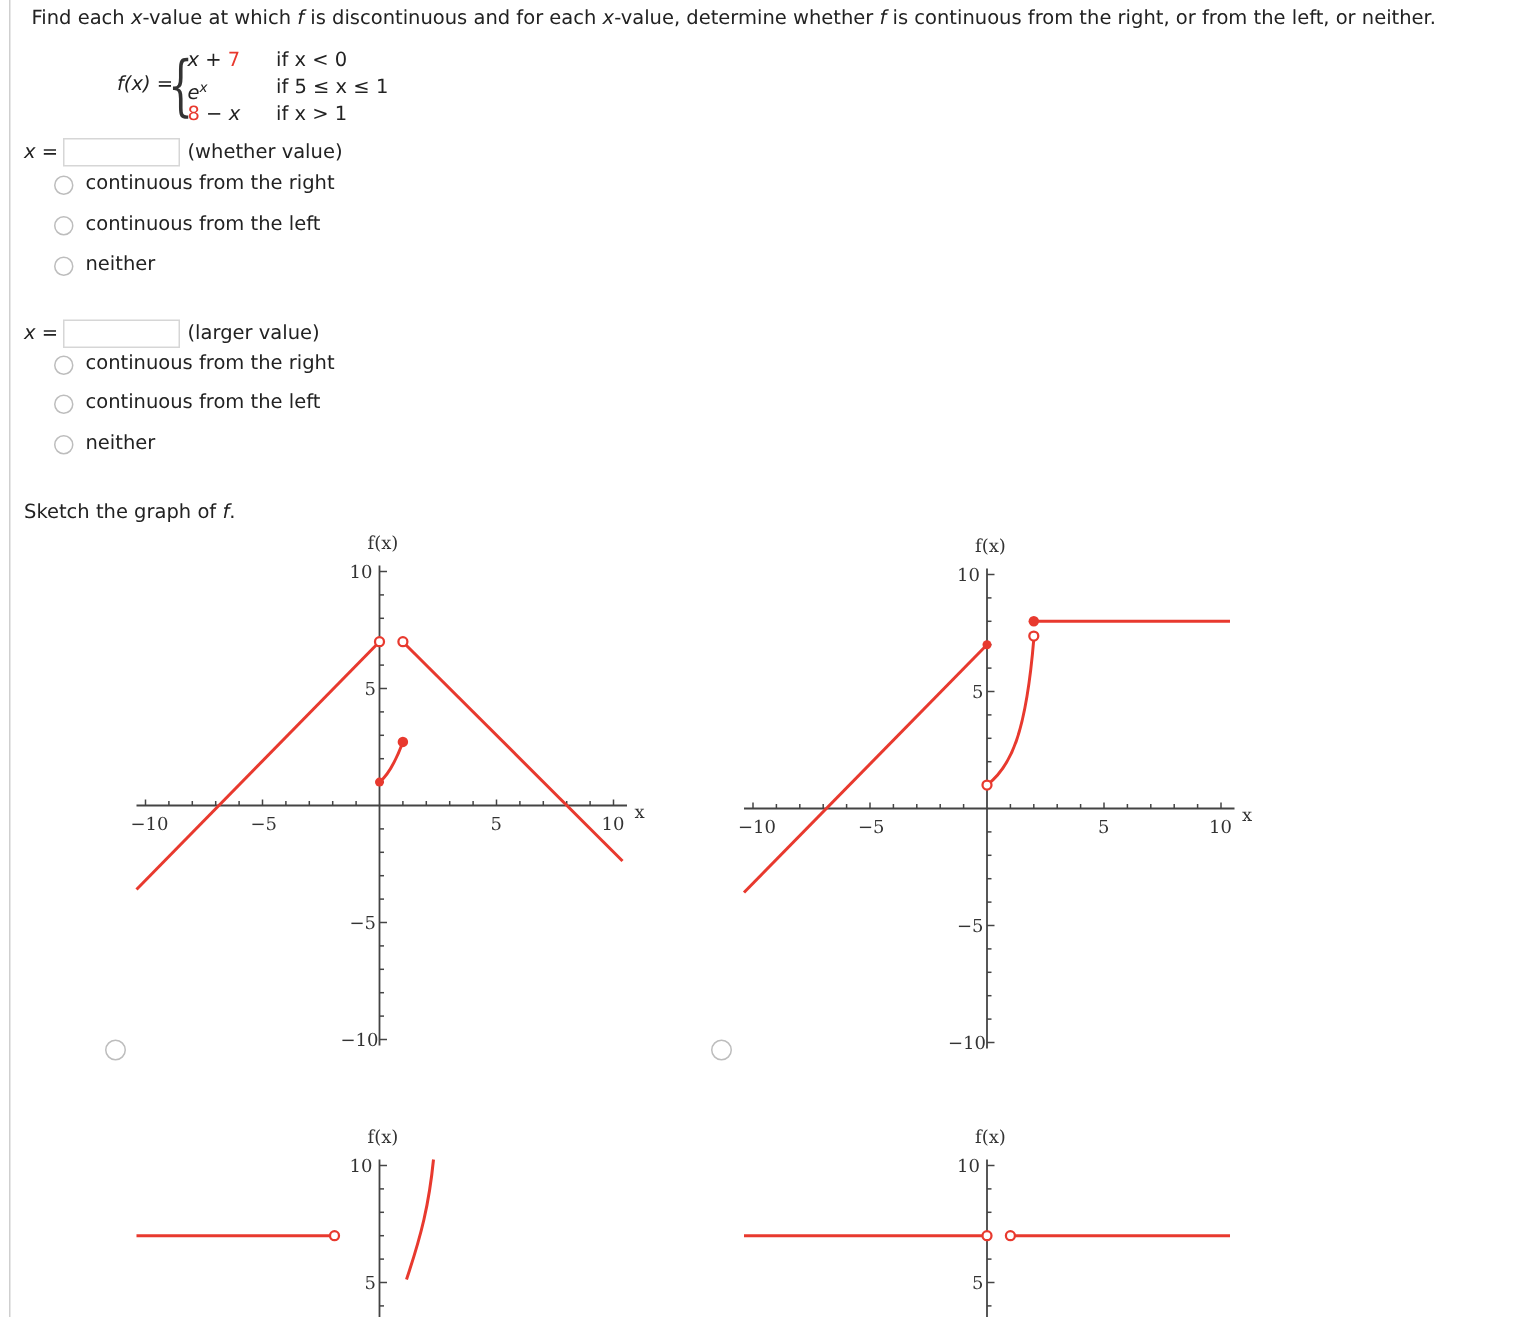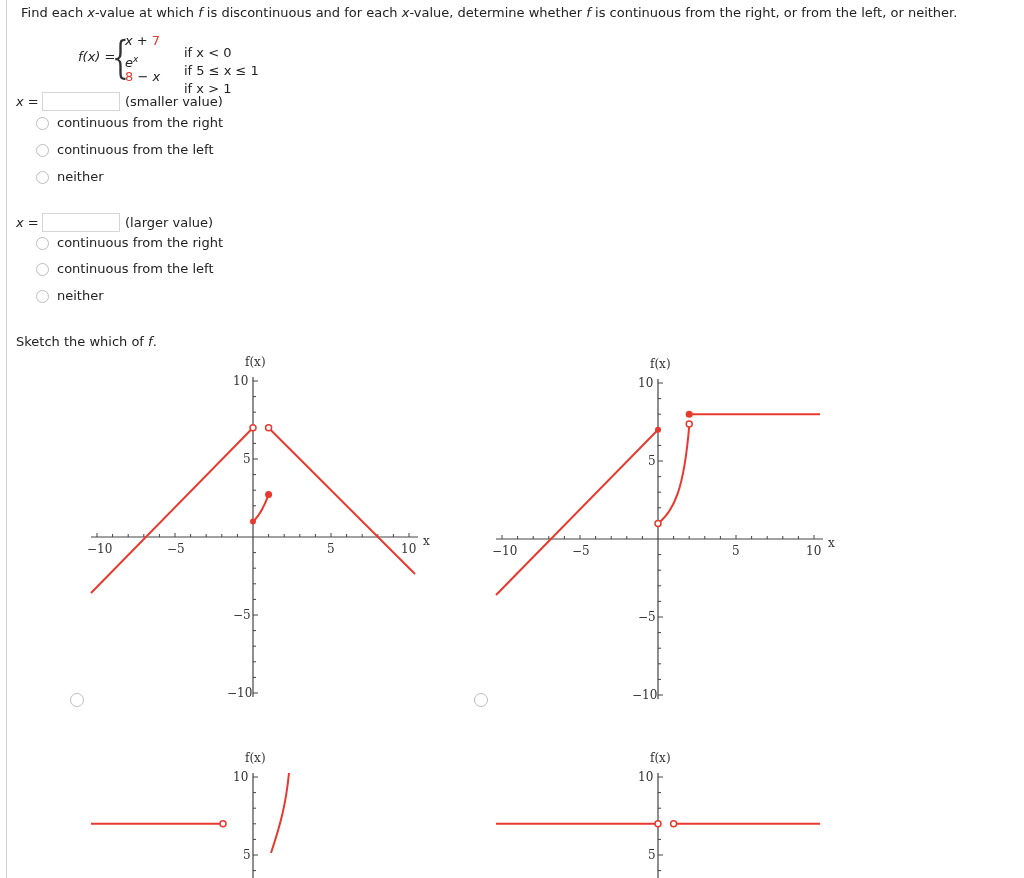--- a/index.html
+++ b/index.html
@@ -8,21 +8,21 @@
   .frame { position: absolute; left: 6px; top: 0; width: 1018px; height: 878px; border-left: 1px solid #cfcfcf; }
   .abs { position: absolute; white-space: nowrap; }
   .question { left: 21px; top: 5px; }
   .i { font-style: italic; }
   .red { color: #e8392e; }
   .piecewise { left: 66px; top: 32px; width: 220px; height: 56px; }
   .pw-name { position: absolute; left: 12px; top: 17px; }
   .brace { position: absolute; left: 46px; top: 0px; font-size: 44px; line-height: 52px; font-family: "DejaVu Serif", serif; font-weight: 100; transform: scaleX(0.6); transform-origin: left; color: #333; }
   .pw-row { position: absolute; left: 59px; height: 18px; line-height: 18px; }
   .pw-row .expr { position: absolute; left: 0; text-align: right; }
-  .pw-row .cond { position: absolute; left: 59px; white-space: nowrap; margin-top: 12px; }
+  .pw-row .cond { position: absolute; left: 59px; white-space: nowrap; }
   .xeq { font-style: italic; }
   .answer-input { position: absolute; width: 78px; height: 19px; border: 1px solid #d6d6d6; background: #fff; box-sizing: border-box; }
   .radio { position: absolute; width: 13px; height: 13px; border: 1px solid #bdbdbd; border-radius: 50%; box-sizing: border-box; background: #fff; }
   .radio-label { position: absolute; }
   .sketch { left: 16px; top: 334px; }
   svg text { font-family: "DejaVu Serif", "Liberation Serif", serif; font-size: 12px; fill: #333; }
 </style>
 </head>
 <body>
 
@@ -42,41 +42,41 @@
     <span class="cond">if 5 ≤ x ≤ 1</span>
   </div>
   <div class="pw-row" style="top:36px;">
     <span class="expr"><span class="red">8</span><span class="i"> − x</span></span>
     <span class="cond">if x &gt; 1</span>
   </div>
 </div>
 
 <span class="abs xeq" style="left:16px; top:94px;">x =</span>
 <input class="answer-input" style="left: 42px; top: 92px;" value="">
-<span class="abs" style="left:125px; top:94px;">(smaller value)</span>
+<span class="abs" style="left:125px; top:94px;">(whether value)</span>
 
 <span class="radio" style="left:36px; top:117px;"></span>
 <span class="abs radio-label" style="left:57px; top:115px;">continuous from the right</span>
 <span class="radio" style="left:36px; top:144px;"></span>
 <span class="abs radio-label" style="left:57px; top:142px;">continuous from the left</span>
 <span class="radio" style="left:36px; top:171px;"></span>
 <span class="abs radio-label" style="left:57px; top:169px;">neither</span>
 
 <span class="abs xeq" style="left:16px; top:215px;">x =</span>
 <input class="answer-input" style="left: 42px; top: 213px;" value="">
 <span class="abs" style="left:125px; top:215px;">(larger value)</span>
 
 <span class="radio" style="left:36px; top:237px;"></span>
 <span class="abs radio-label" style="left:57px; top:235px;">continuous from the right</span>
 <span class="radio" style="left:36px; top:263px;"></span>
 <span class="abs radio-label" style="left:57px; top:261px;">continuous from the left</span>
 <span class="radio" style="left:36px; top:290px;"></span>
 <span class="abs radio-label" style="left:57px; top:288px;">neither</span>
 
-<div class="abs sketch"><span>Sketch the which of </span><span class="i">f</span><span>.</span></div>
+<div class="abs sketch"><span>Sketch the graph of </span><span class="i">f</span><span>.</span></div>
 
 <span class="radio" style="left:70px; top:693px; width:14px; height:14px;"></span>
 <span class="radio" style="left:474px; top:693px; width:14px; height:14px;"></span>
 
 <svg class="abs" style="left:0; top:0;" width="1024" height="878">
   <defs>
     <g id="axes">
 
       <line x1="-162" y1="0" x2="165" y2="0" stroke="#444" stroke-width="1.2"></line>
       <line x1="0" y1="-160" x2="0" y2="160" stroke="#444" stroke-width="1.2"></line>

